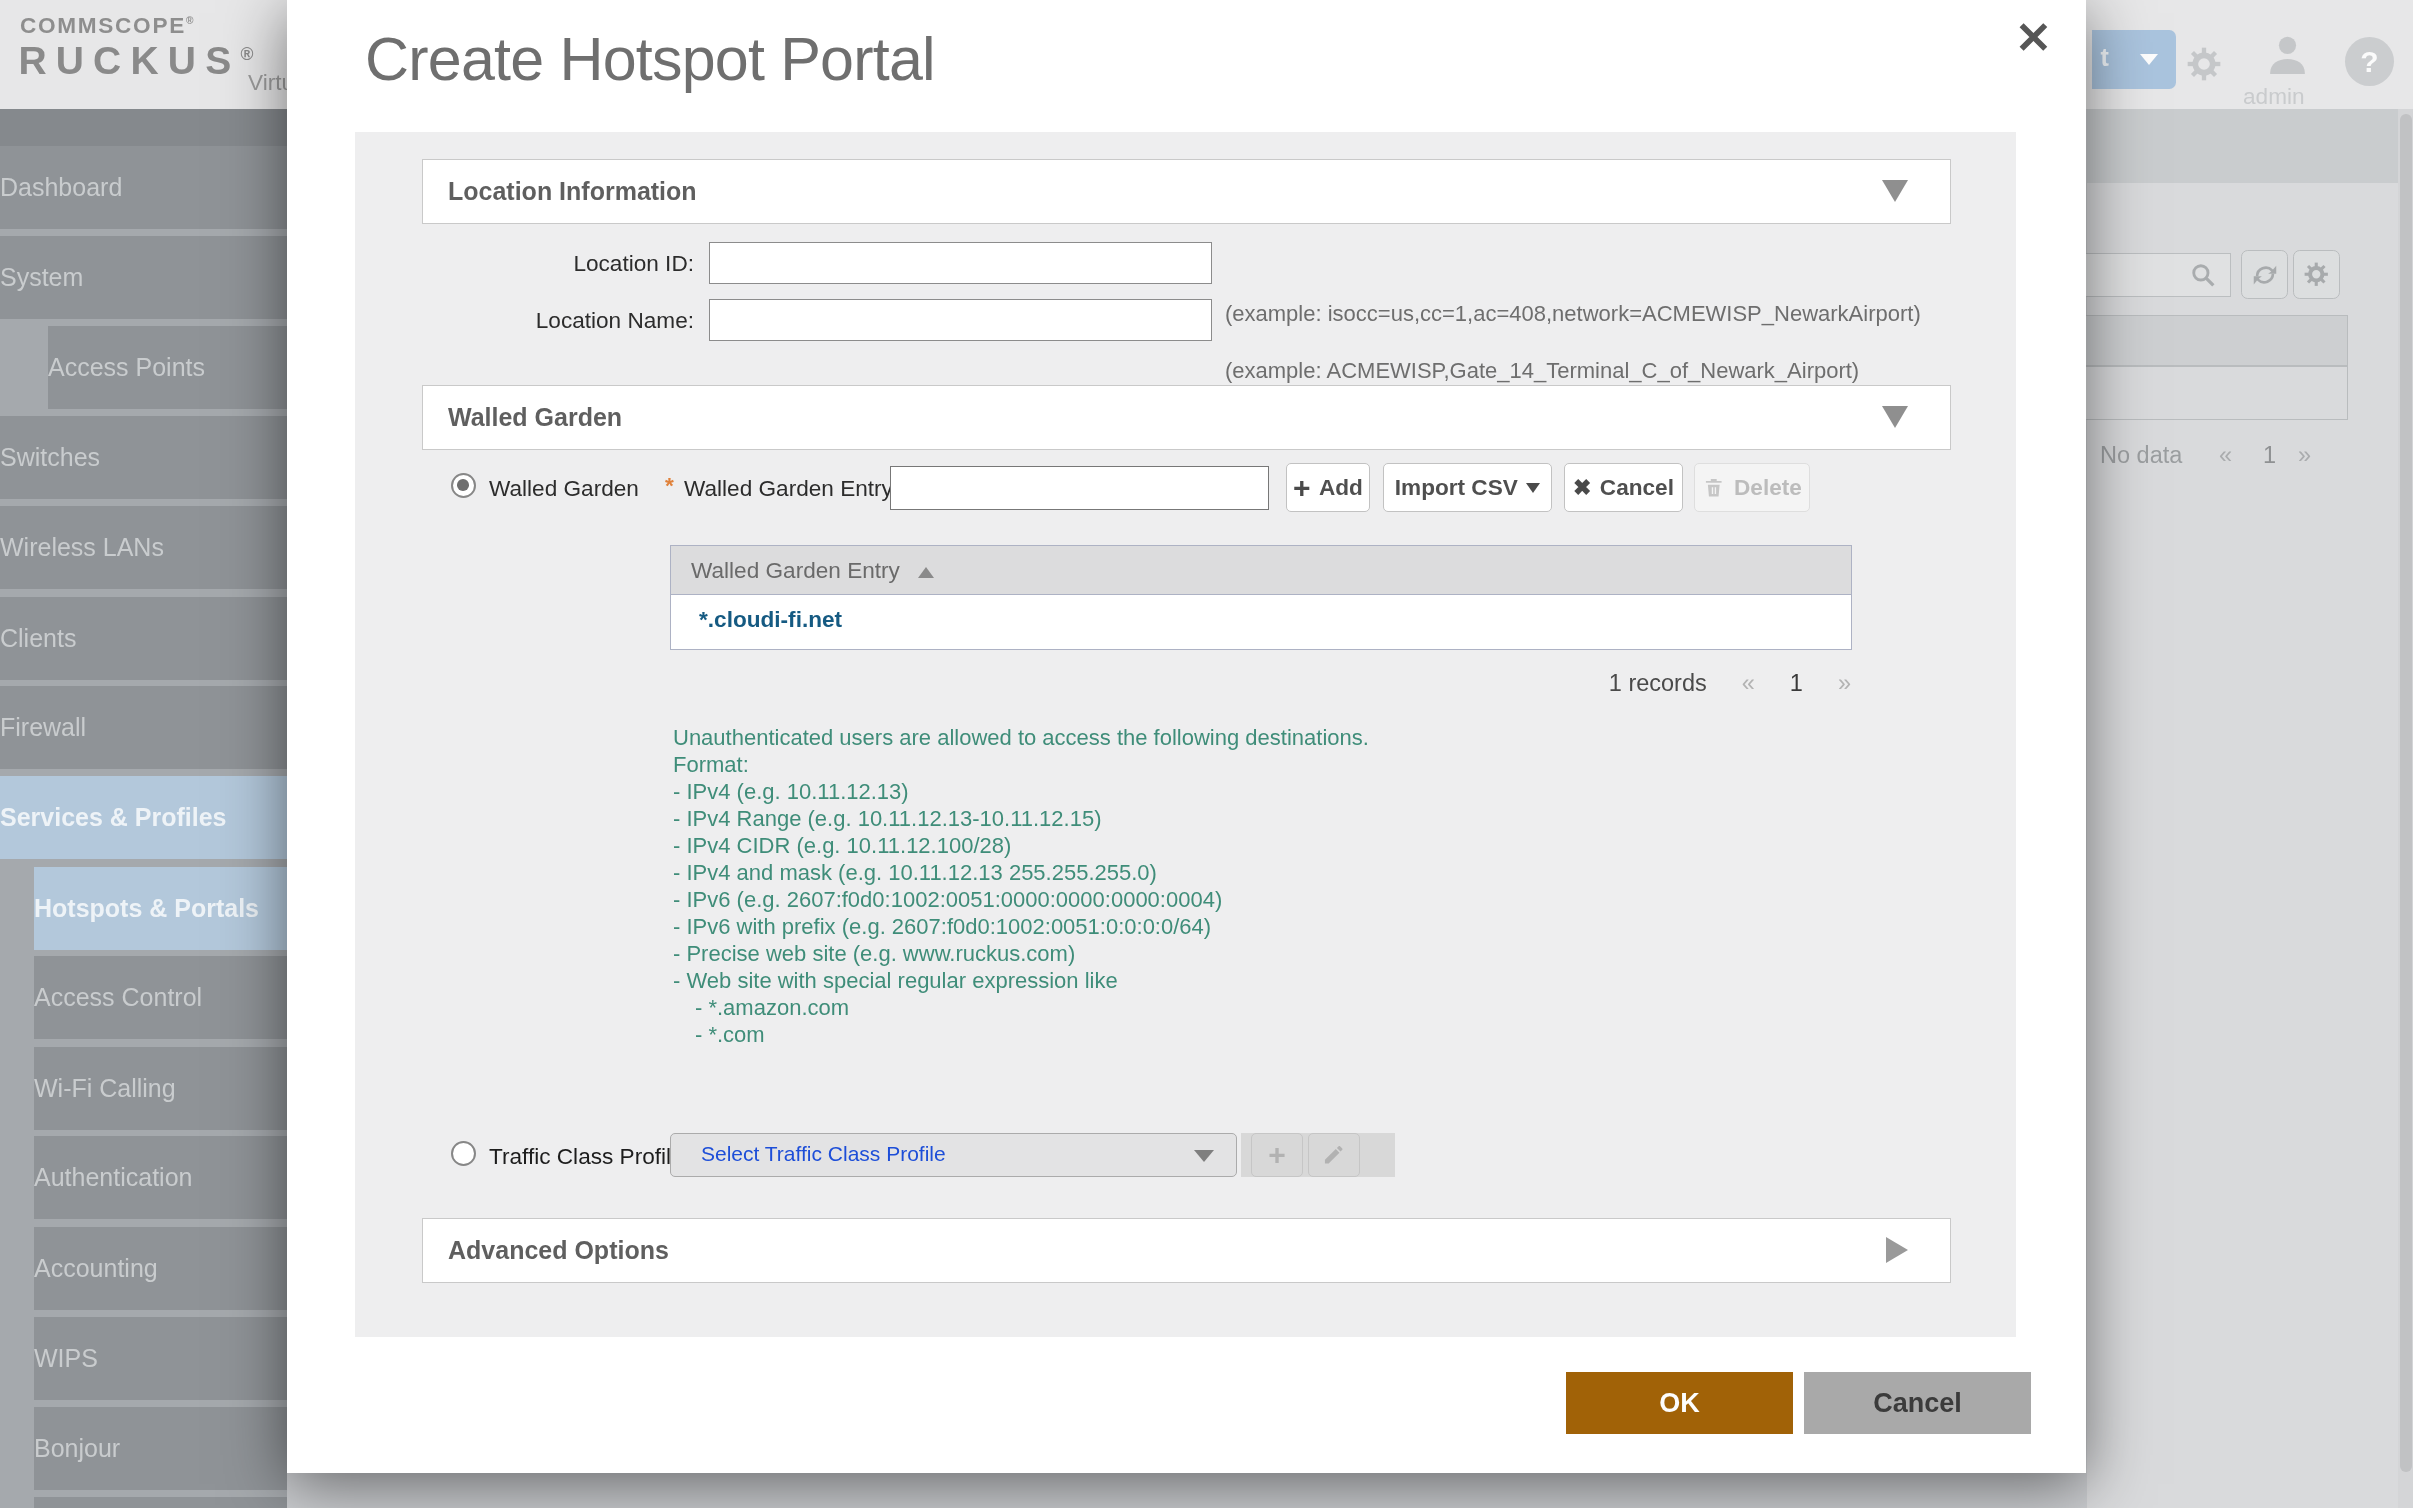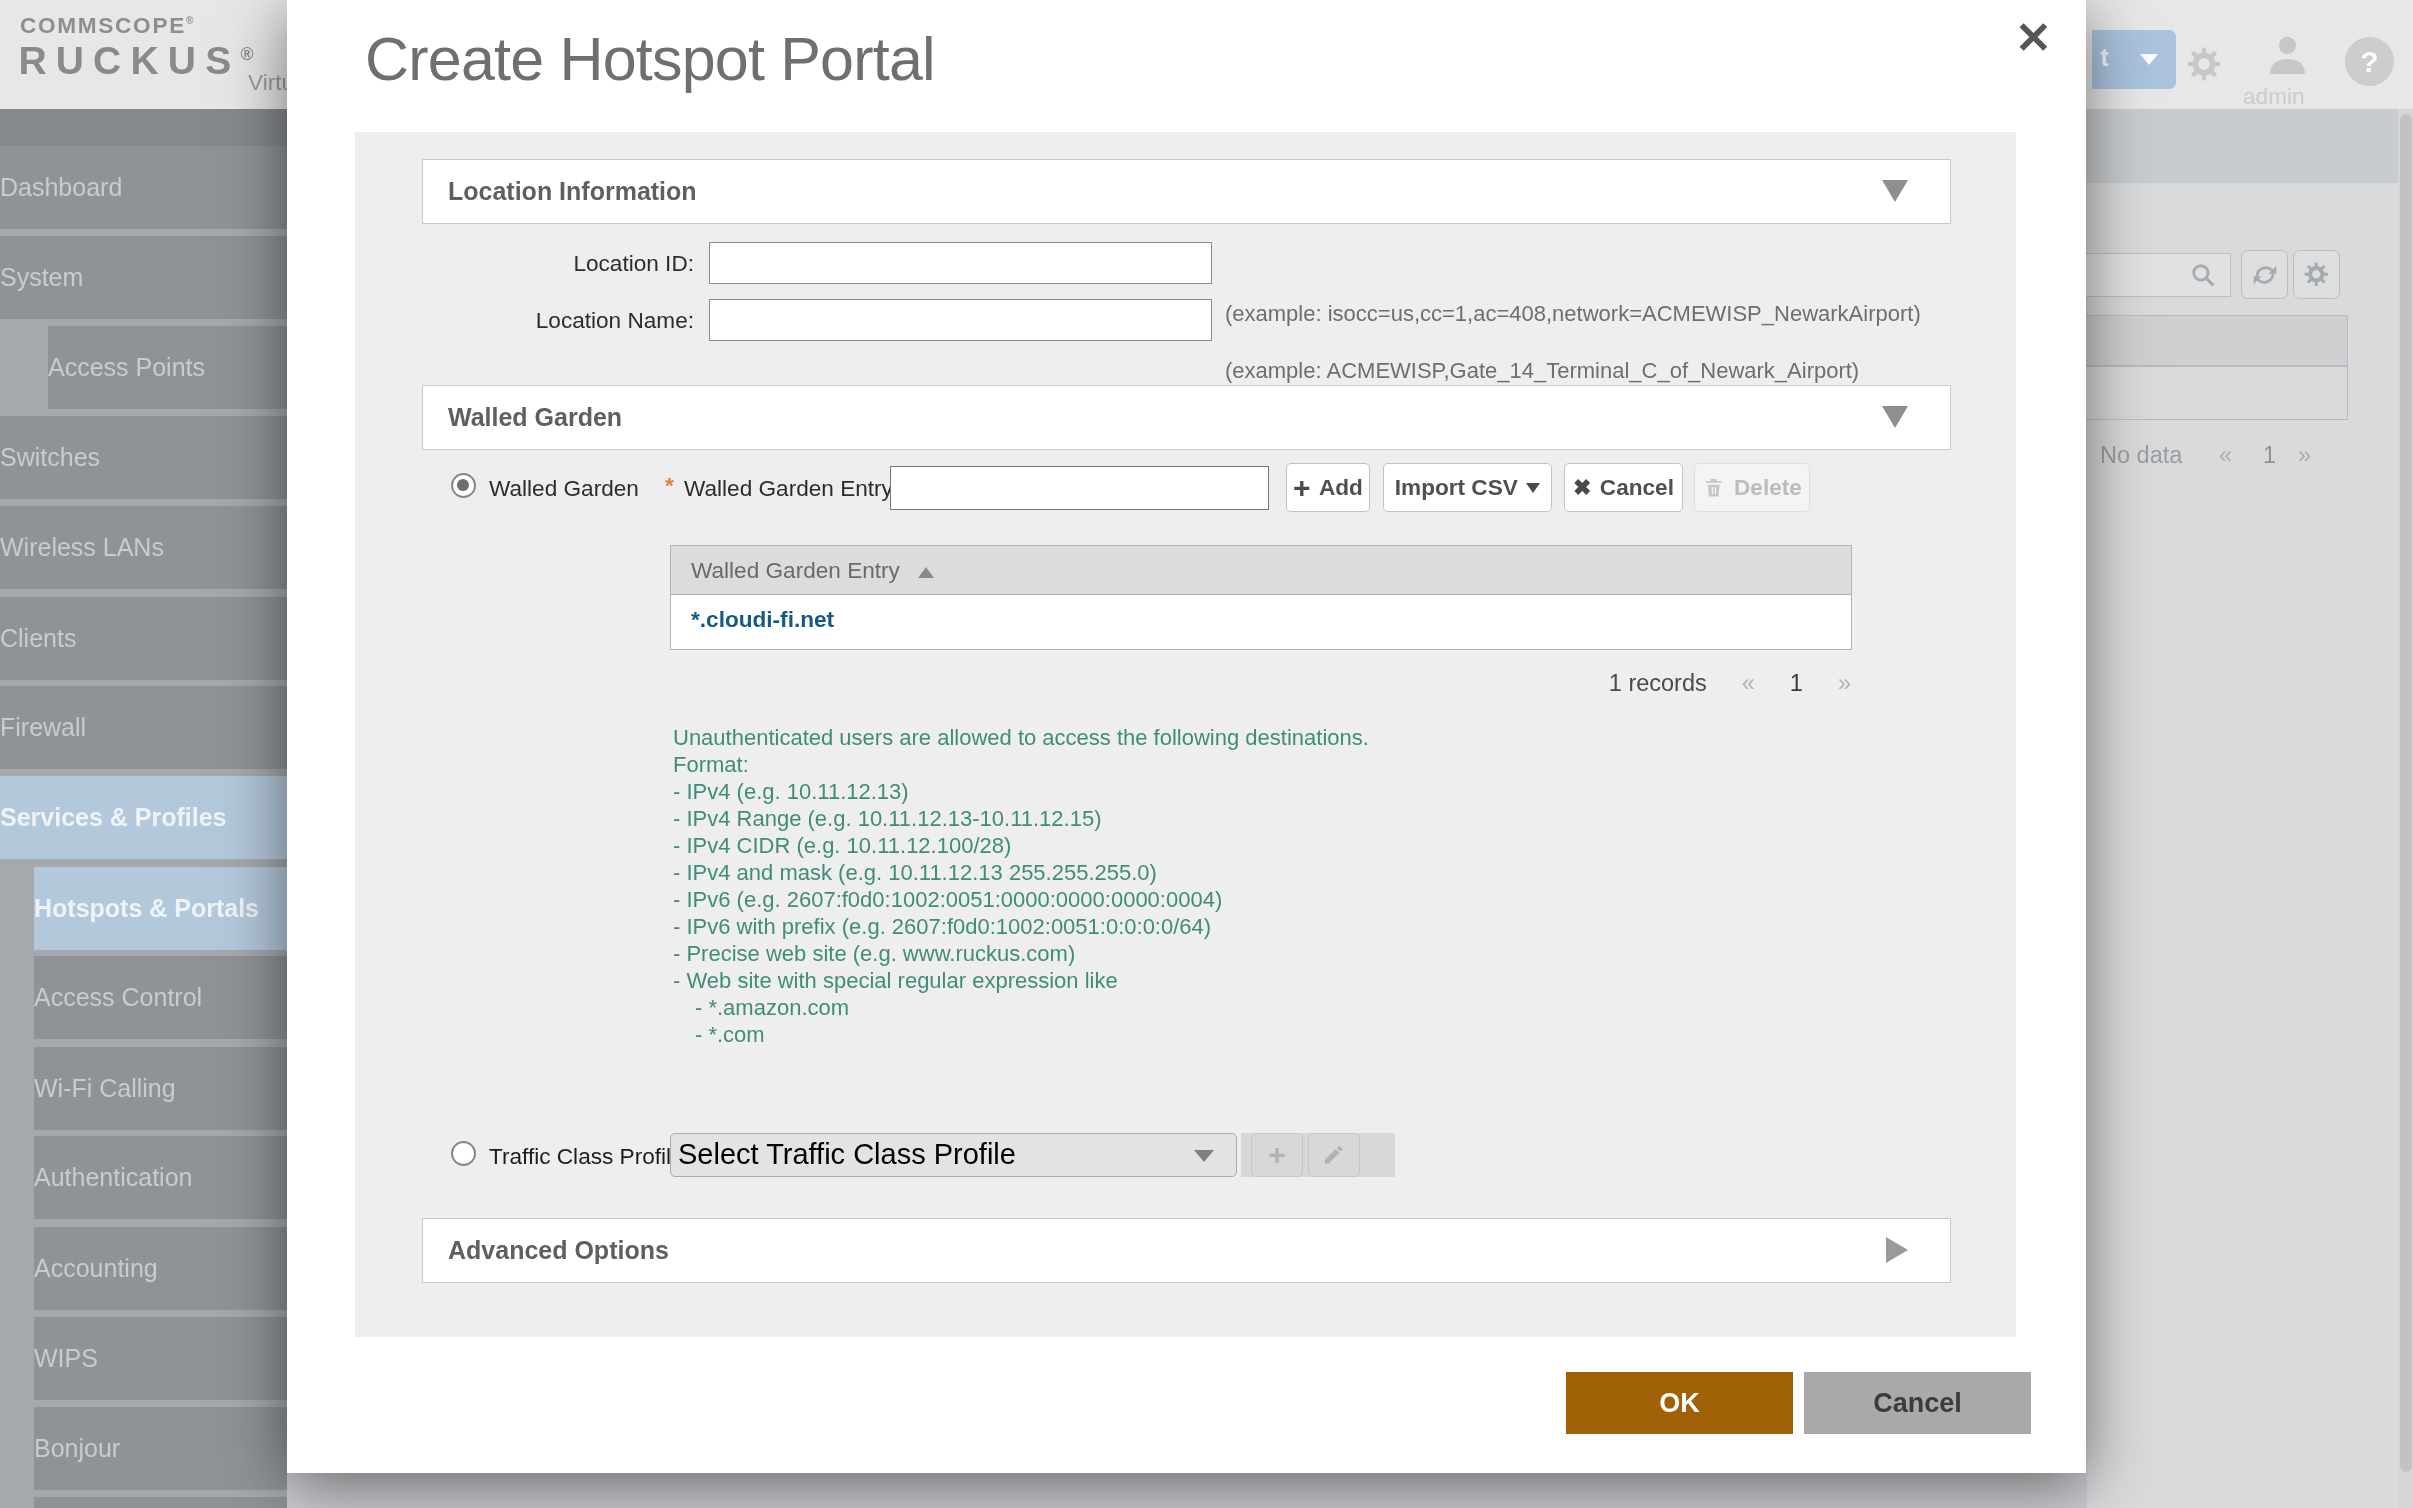--- a/index.html
+++ b/index.html
@@ -60,31 +60,31 @@
   .wg-input { left:890px; top:466px; width:379px; height:44px; background:#fff; border:1.7px solid #777; font-size:22.6px; padding:0 10px; }
   .tool-btn { top:463px; height:49px; background:#fff; border:1.7px solid #c2c2c2; border-radius:5px; font-size:22.6px; font-weight:bold; color:#4f4f4f; display:flex; align-items:center; justify-content:center; gap:8.4px; cursor:pointer; }
   .tool-btn.disabled { background:#f4f4f4; border-color:#dedede; color:#bcbcbc; cursor:default; }
   .plus-glyph { font-size:30px; font-weight:bold; color:#4a4a4a; line-height:25px; }
   .x-glyph { font-size:22px; font-weight:bold; color:#4a4a4a; }
   .caret-sm { width:0; height:0; border-left:7.5px solid transparent; border-right:7.5px solid transparent; border-top:10px solid #4a4a4a; }
 
   .wg-table { left:670px; top:545px; width:1182px; height:105px; border:1.7px solid #adb2c4; background:#fff; }
   .wg-th { height:49px; background:#dcdcdd; border-bottom:1.7px solid #adb2c4; font-size:22.6px; color:#6a6a6a; line-height:49px; padding-left:20px; cursor:pointer; }
   .sort-up { display:inline-block; width:0; height:0; border-left:8.4px solid transparent; border-right:8.4px solid transparent; border-bottom:11px solid #8a8a8a; margin-left:11.7px; }
-  .wg-td { height:50px; font-size:22.6px; font-weight:bold; color:#155a82; line-height:50px; padding-left:20px; cursor:pointer; }
+  .wg-td { height:50px; font-size:22.6px; font-weight:bold; color:#155a82; line-height:50px; padding-left:28px; cursor:pointer; }
 
   .pag-row { left:1424px; top:670px; width:427px; display:flex; justify-content:flex-end; align-items:center; gap:35px; font-size:23.5px; }
   .pag-records { color:#4a4a4a; }
   .pag-arrow { color:#b3b3b3; cursor:pointer; }
   .pag-page { color:#3a3a3a; }
 
   .help-block { left:673px; top:724px; width:922px; font-size:22px; line-height:27px; color:#3f8d79; }
   .help-line.indent { padding-left:22px; }
 
-  .tcp-select { left:670px; top:1133px; width:567px; height:44px; background:#e3e3e4; border:1.7px solid #ababab; border-radius:5px; font-size:29px; color:#000000; line-height:40px; padding-left:7px; cursor:default; }
+  .tcp-select { left:670px; top:1133px; width:567px; height:44px; background:#e3e3e4; border:1.7px solid #ababab; border-radius:5px; font-size:21px; color:#1d4ed8; line-height:40px; padding-left:30px; cursor:default; }
   .tcp-caret { position:absolute; right:22px; top:16px; width:0; height:0; border-left:10px solid transparent; border-right:10px solid transparent; border-top:12.6px solid #7f7f7f; }
   .tcp-strip { left:1241px; top:1133px; width:154px; height:44px; background:#d8d8d8; }
   .mini-btn { top:1133px; width:52px; height:44px; background:#d8d8d8; border:1.7px solid #c6c6c6; border-radius:5px; color:#b2b2b2; display:flex; align-items:center; justify-content:center; font-size:30px; font-weight:bold; }
 
   .footer-btn { top:1372px; width:227px; height:62px; font-size:27px; font-weight:bold; display:flex; align-items:center; justify-content:center; cursor:pointer; }
   .btn-ok { left:1566px; background:#a16207; color:#fdfdfd; }
   .btn-cancel { left:1804px; background:#a9a9a9; color:#3b3b3b; }
 </style>
 </head>
 <body>

